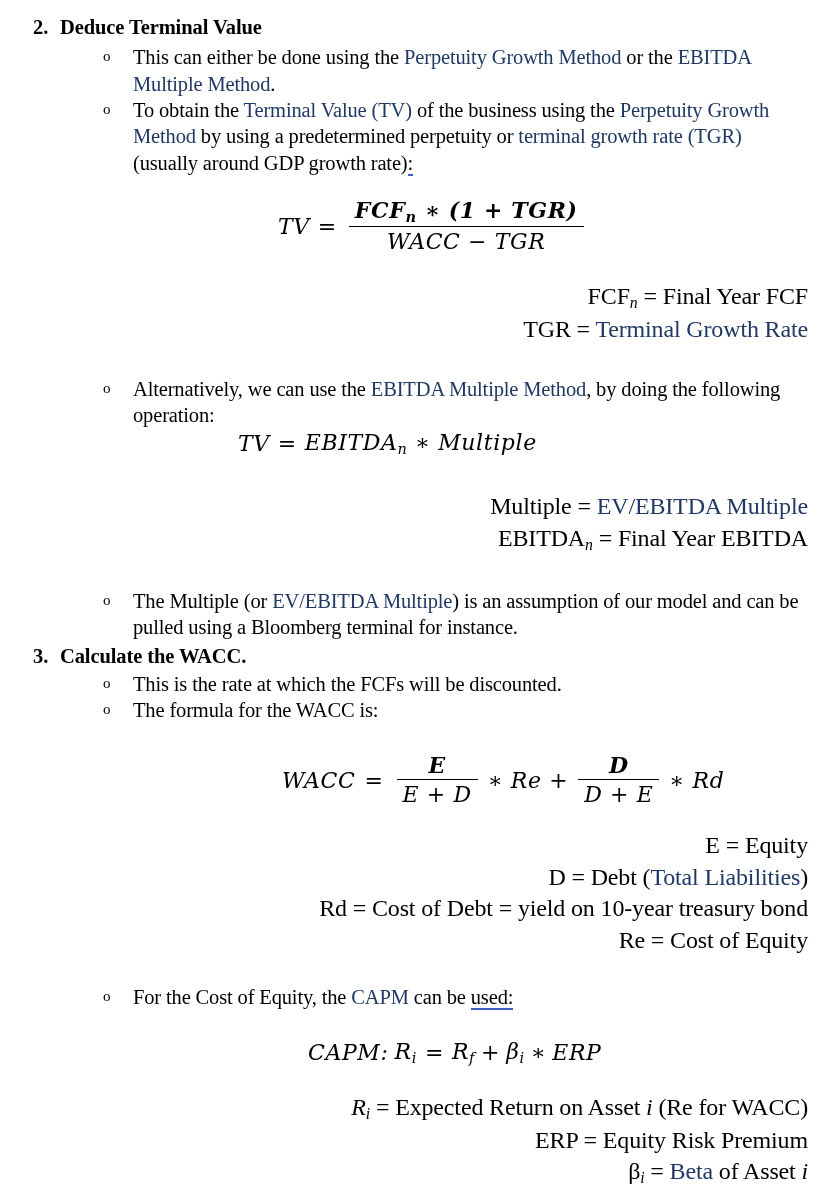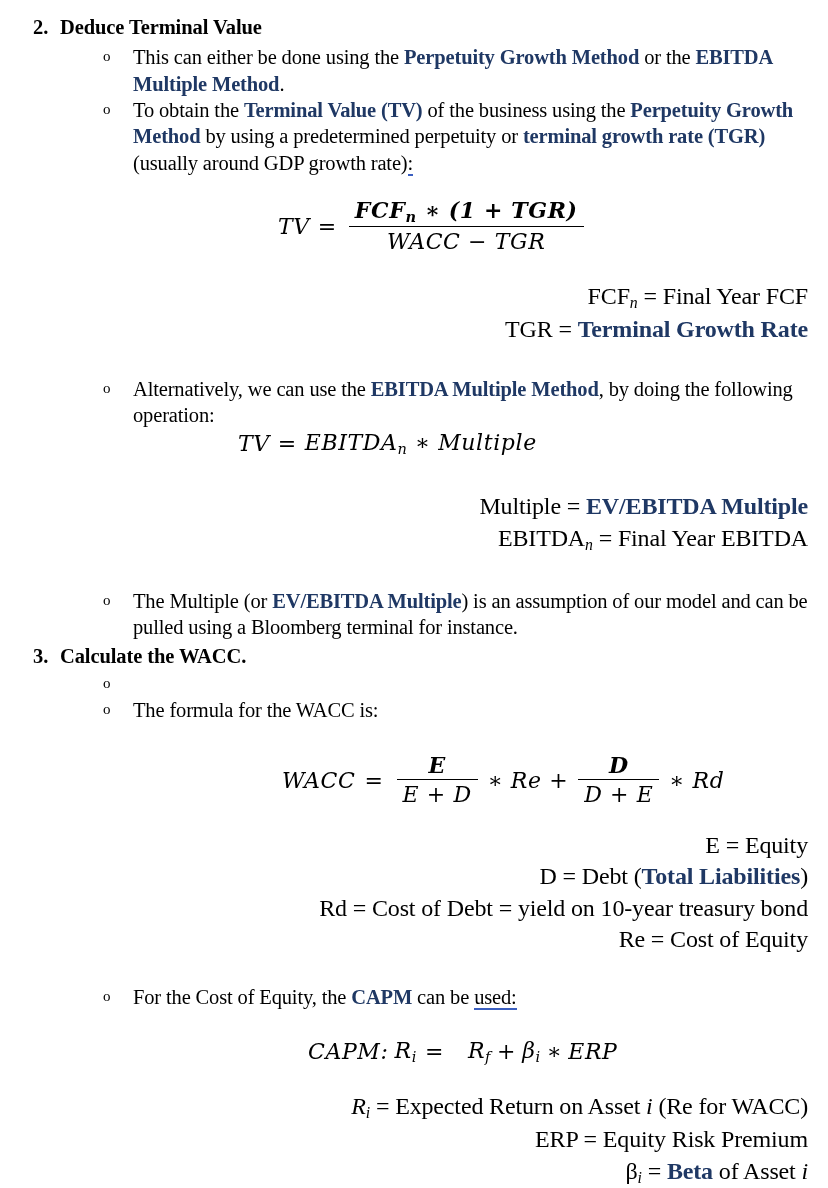--- a/index.html
+++ b/index.html
@@ -54,21 +54,21 @@
     width: 30px;
     flex: 0 0 30px;
     font-size: 15px;
     line-height: 1.72;
     font-family: "Liberation Serif", serif;
   }
   .bullet-text {
     flex: 1 1 auto;
     max-width: 676px;
   }
-  .blue { color: #1f3864; font-weight: bold; }
+  .blue { color: #1f3864; font-weight: normal; }
 
   
   .squiggle {
     border-bottom: 2px solid #3b5fc0;
     padding-bottom: 0px;
   }
 
   
   .formula {
     font-family: "DejaVu Serif", "Liberation Serif", serif;
@@ -189,20 +189,21 @@
   <div style="height:2px"></div>
   <div class="num-item">
     <span class="num-marker">3.</span>
     <span class="num-text">Calculate the WACC.</span>
   </div>
 
   <div style="height:2px"></div>
 
   <div class="bullet-item">
     <span class="bullet-marker">o</span>
+    <span class="bullet-text">This is the rate at which the FCFs will be discounted.</span>
   </div>
 
   <div class="bullet-item">
     <span class="bullet-marker">o</span>
     <span class="bullet-text">The formula for the WACC is:</span>
   </div>
 
   <div style="height:30px"></div>
 
   <div class="formula-row" style="padding-left:282px">
@@ -235,21 +236,21 @@
     <span class="bullet-marker">o</span>
     <span class="bullet-text"><span>For the Cost of Equity, the </span><span class="blue">CAPM</span><span> can be </span><span class="squiggle">used:</span></span>
   </div>
 
   <div style="height:28px"></div>
 
   <div class="formula-row" style="padding-left:308px">
     <span class="formula">CAPM:</span>
     <span class="formula" style="margin-left:6px"><span>R</span><sub>i</sub></span>
     <span class="formula" style="margin:0 8px">=</span>
-    <span class="formula" style="margin-left:16px"><span>R</span><sub>f</sub></span>
+    <span class="formula" style="margin-left:0"><span>R</span><sub>f</sub></span>
     <span class="formula" style="margin:0 6px">+</span>
     <span class="formula"><span>β</span><sub>i</sub></span>
     <span class="formula" style="margin:0 6px">∗</span>
     <span class="formula">ERP</span>
   </div>
 
   <div style="height:26px"></div>
 
   <div class="defs">
     <div><span class="ital">R</span><sub>i</sub><span> = </span><span>Expected Return on Asset </span><span class="ital">i</span><span> (Re for WACC)</span></div>

